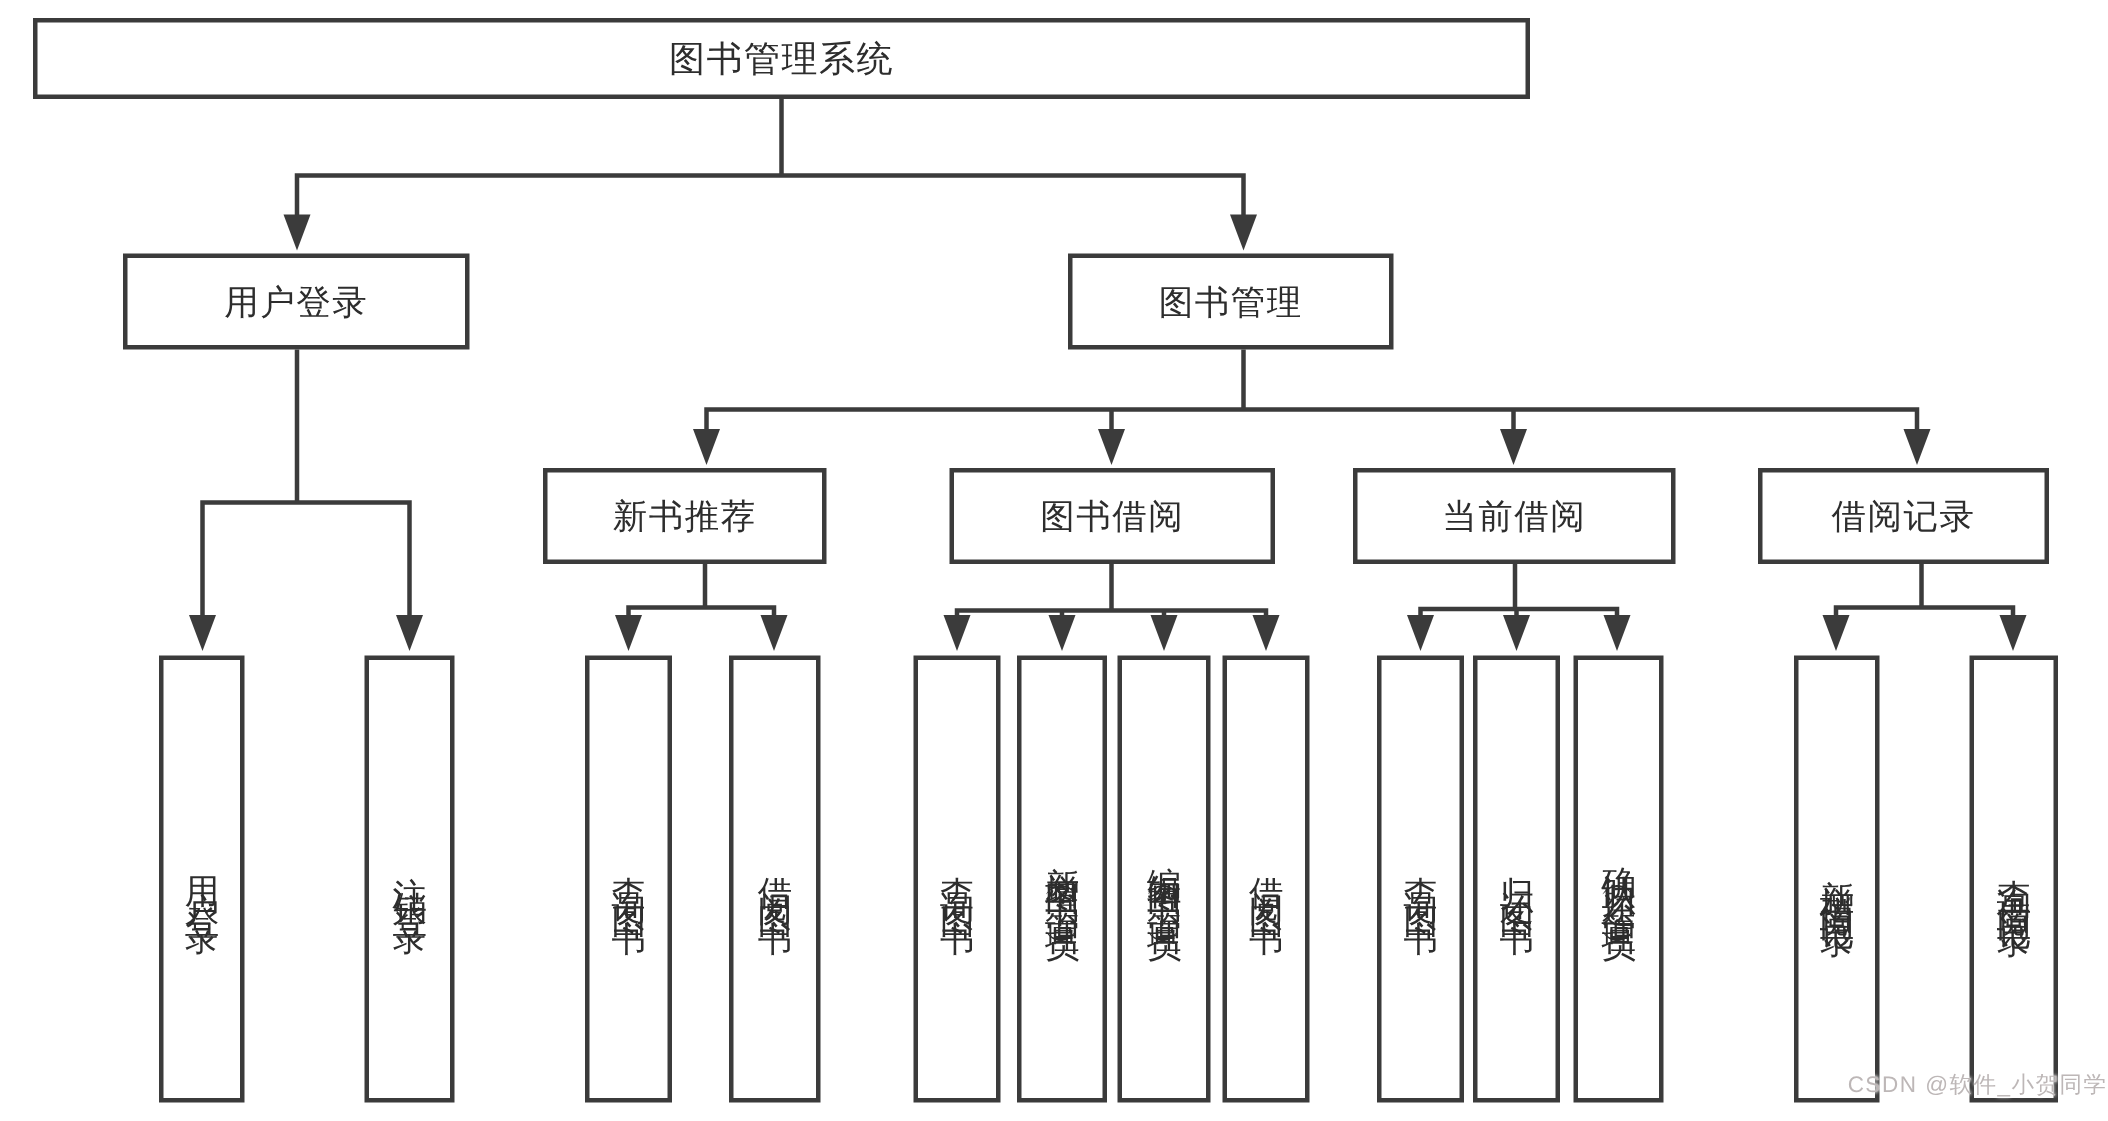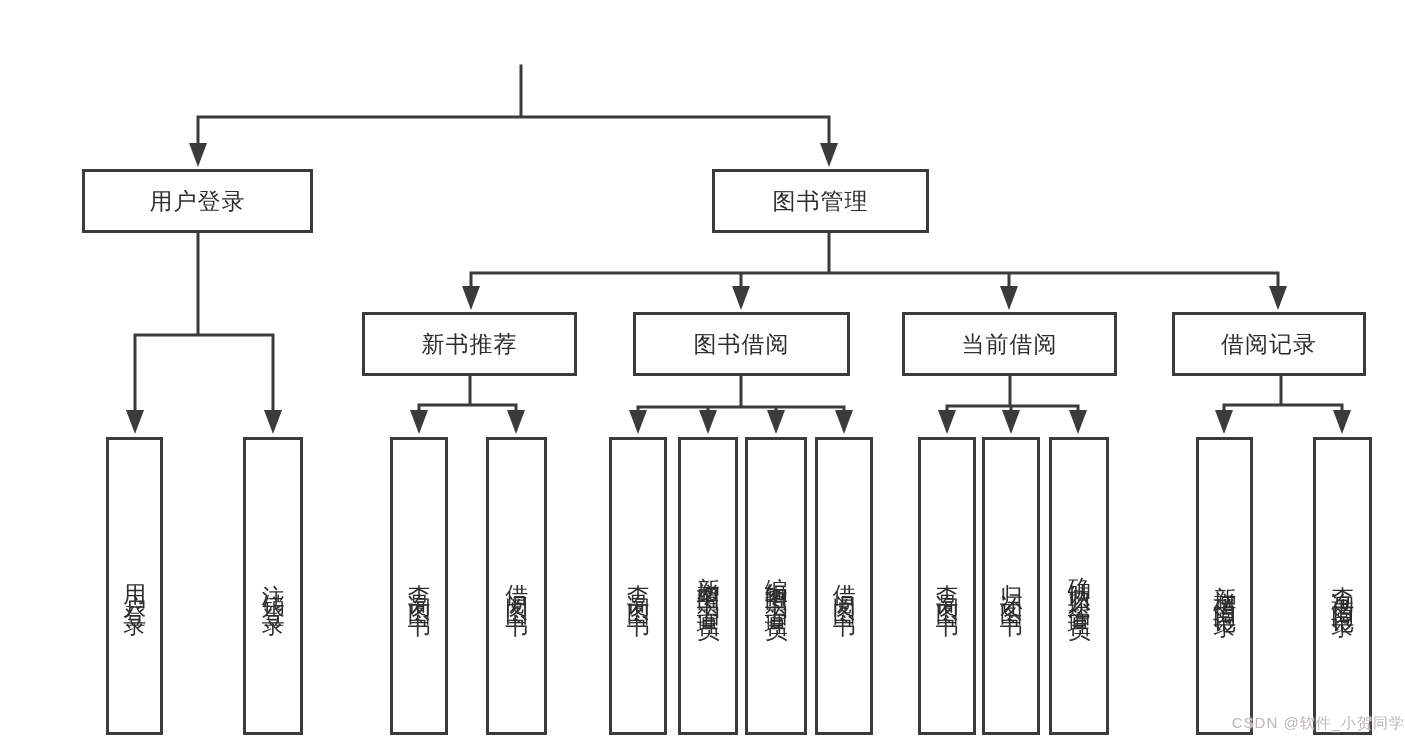--- a/index.html
+++ b/index.html
@@ -97,29 +97,32 @@
     <path d="M1010,376 V406 M947,406 H1078 M947,406 V412 M1011,406 V412 M1078,406 V412"></path>
     <polygon points="938,410 956,410 947,434"></polygon>
     <polygon points="1002,410 1020,410 1011,434"></polygon>
     <polygon points="1069,410 1087,410 1078,434"></polygon>
 
     <path d="M1281,376 V405 M1224,405 H1342 M1224,405 V412 M1342,405 V412"></path>
     <polygon points="1215,410 1233,410 1224,434"></polygon>
     <polygon points="1333,410 1351,410 1342,434"></polygon>
   </svg>
 
+  <div class="node h-node root-node">
+    <span>图书管理系统</span>
+  </div>
 
   <div class="node h-node lvl2" style="left:82px;width:231px;">
     <span>用户登录</span>
   </div>
   <div class="node h-node lvl2" style="left:712px;width:217px;">
     <span>图书管理</span>
   </div>
 
-  <div class="node h-node lvl3" style="left:362px;width:215px;">
+  <div class="node h-node lvl3" style="left:362px;width:189px;">
     <span>新书推荐</span>
   </div>
   <div class="node h-node lvl3" style="left:633px;width:217px;">
     <span>图书借阅</span>
   </div>
   <div class="node h-node lvl3" style="left:902px;width:215px;">
     <span>当前借阅</span>
   </div>
   <div class="node h-node lvl3" style="left:1172px;width:194px;">
     <span>借阅记录</span>

